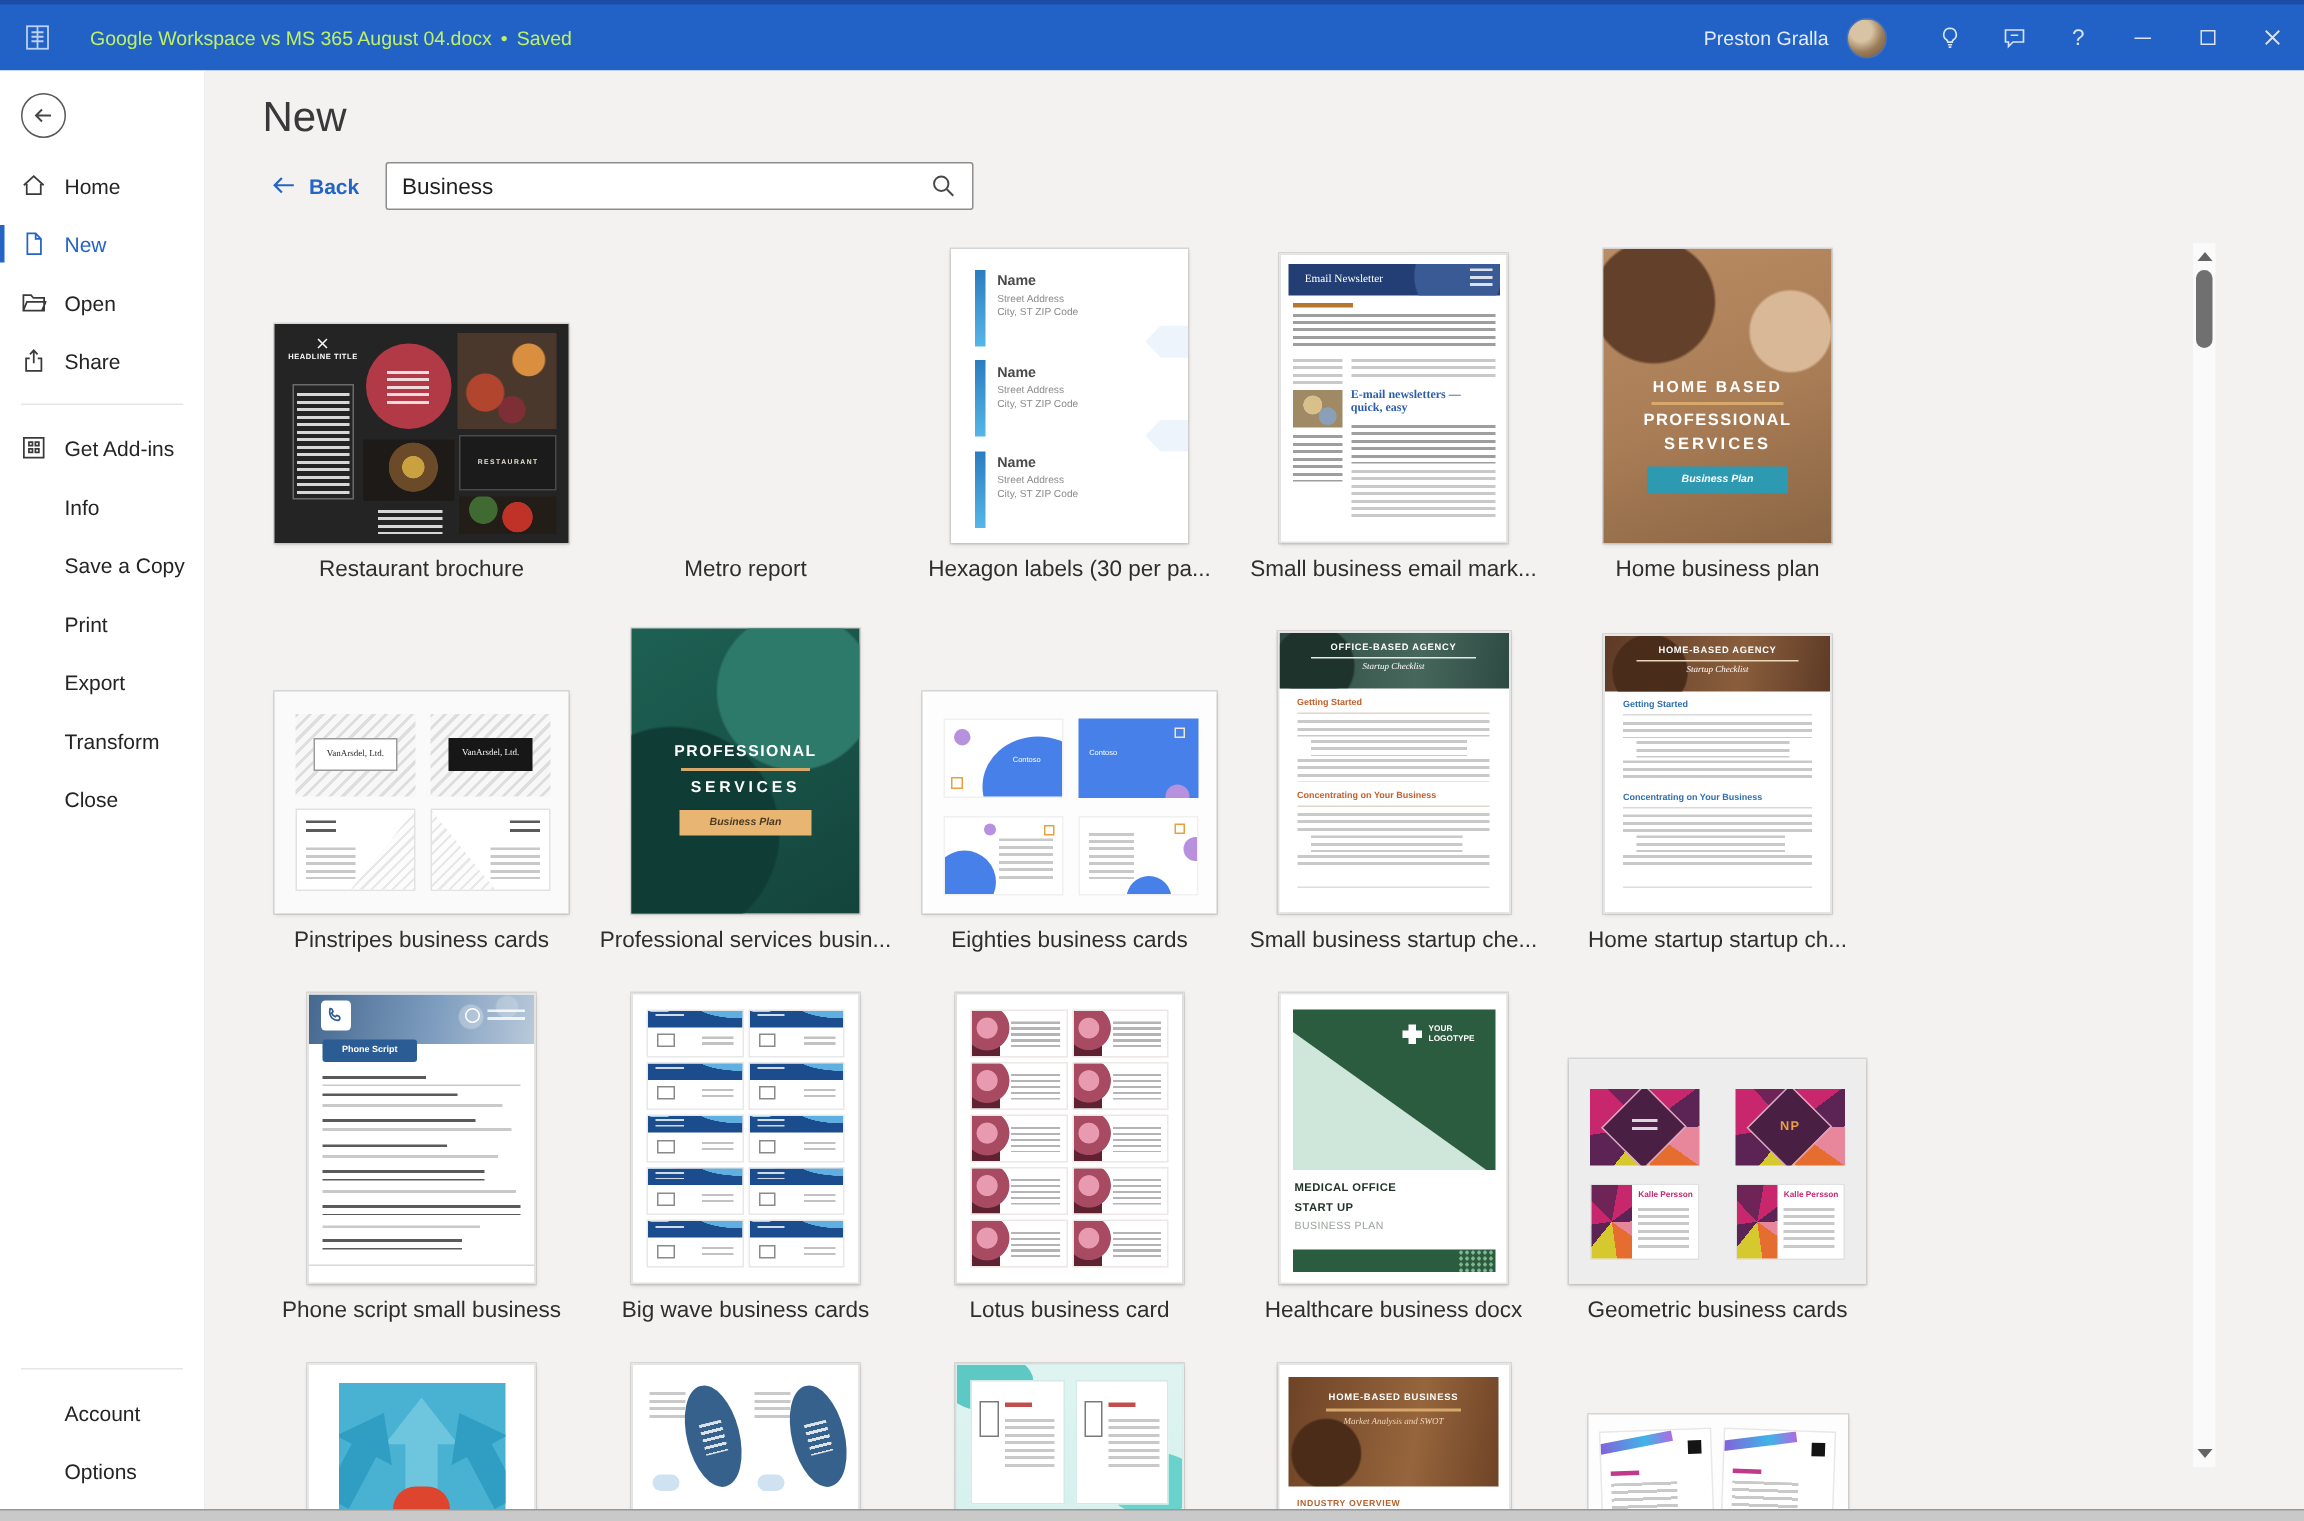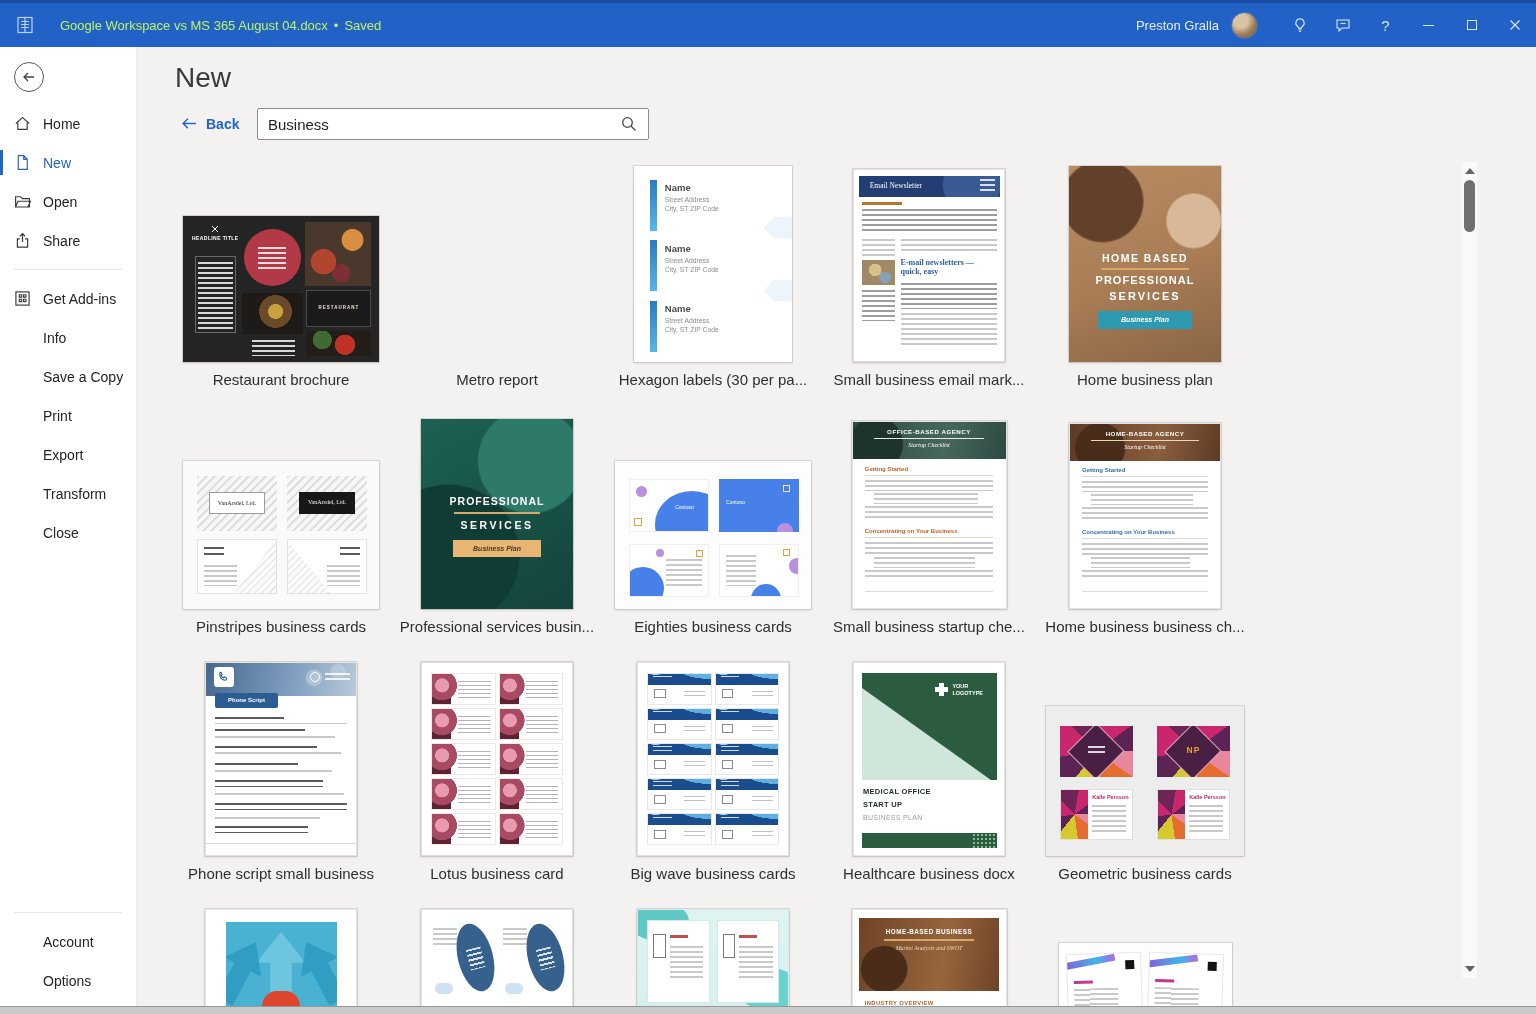--- a/index.html
+++ b/index.html
@@ -421,21 +421,21 @@
           <div class="abs bars-l" style="left:8%;top:31%;width:84%;height:6%"></div>
           <div class="abs bars-l" style="left:14%;top:38%;width:68%;height:6%"></div>
           <div class="abs bars-l" style="left:8%;top:45%;width:84%;height:8%"></div>
           <div class="abs" style="left:8%;top:57%;font-size:6px;font-weight:700;color:#2e6fb0">Concentrating on Your Business</div>
           <div class="abs" style="left:8%;top:62%;width:84%;height:1px;background:#d8d8d8"></div>
           <div class="abs bars-l" style="left:8%;top:64.5%;width:84%;height:7%"></div>
           <div class="abs bars-l" style="left:14%;top:72.5%;width:66%;height:6%"></div>
           <div class="abs bars-l" style="left:8%;top:79.5%;width:84%;height:5%"></div>
           <div class="abs" style="left:8%;top:91%;width:84%;height:1px;background:#dcdcdc"></div>
         </div>
-        <div class="tlabel">Home business business ch...</div>
+        <div class="tlabel">Home startup startup ch...</div>
       </div>
 
       <div class="cell">
         <div class="thumb t11" style="border:1px solid #e3e3e3">
           <div class="abs" style="left:0;top:0;width:100%;height:17%;background:radial-gradient(circle at 72% 45%,rgba(255,255,255,.28) 0 7%,rgba(0,0,0,0) 8%),radial-gradient(circle at 88% 25%,rgba(255,255,255,.2) 0 5%,rgba(0,0,0,0) 6%),linear-gradient(100deg,#46688f,#7d9cbe 55%,#b9c9da)">
             <div class="abs" style="left:5%;top:12%;width:20px;height:20px;background:#fff;border-radius:3px;display:flex;align-items:center;justify-content:center;color:#2d5a92">
               <svg style="width:11px;height:11px" viewBox="0 0 16 16" fill="none" stroke="currentColor" stroke-width="1.6">
                   <path d="M3 2c1 0 2 .5 2.3 1.5L5.8 5 4.4 6.4c.7 1.6 2 2.9 3.6 3.6L9.4 8.6l1.5.5c1 .3 1.5 1.3 1.5 2.3 0 1-1 2-2 2C6 13.4 2.6 10 2.6 5.6c0-2 .4-3.6.4-3.6z"></path>
                 </svg>
             </div>
@@ -455,56 +455,56 @@
           <div class="abs bars-l" style="left:6%;top:67.5%;width:86%;height:4px"></div>
           <div class="abs bars-d" style="left:6%;top:73%;width:88%;height:7px"></div>
           <div class="abs bars-l" style="left:6%;top:80%;width:70%;height:4px"></div>
           <div class="abs bars-d" style="left:6%;top:85%;width:62%;height:7px"></div>
           <div class="abs" style="left:0;top:94%;width:100%;height:1px;background:#d8d8d8"></div>
         </div>
         <div class="tlabel">Phone script small business</div>
       </div>
 
       <div class="cell">
+        <div class="thumb t13" style="border:1px solid #e3e3e3">
+          <div class="card-grid" style="grid-template-rows:repeat(5,1fr)">
+            <div class="wave-card"></div>
+              <div class="wave-card"></div>
+            <div class="wave-card"></div>
+              <div class="wave-card"></div>
+            <div class="wave-card"></div>
+              <div class="wave-card"></div>
+            <div class="wave-card"></div>
+              <div class="wave-card"></div>
+            <div class="wave-card"></div>
+              <div class="wave-card"></div>
+          </div>
+        </div>
+        <div class="tlabel">Big wave business cards</div>
+      </div>
+
+      <div class="cell">
         <div class="thumb t12" style="border:1px solid #ddd">
           <div class="card-grid" style="grid-template-rows:repeat(5,1fr)">
             <div class="lotus-card"></div>
               <div class="lotus-card"></div>
             <div class="lotus-card"></div>
               <div class="lotus-card"></div>
             <div class="lotus-card"></div>
               <div class="lotus-card"></div>
             <div class="lotus-card"></div>
               <div class="lotus-card"></div>
             <div class="lotus-card"></div>
               <div class="lotus-card"></div>
           </div>
         </div>
         <div class="tlabel">Lotus business card</div>
       </div>
 
       <div class="cell">
-        <div class="thumb t13" style="border:1px solid #e3e3e3">
-          <div class="card-grid" style="grid-template-rows:repeat(5,1fr)">
-            <div class="wave-card"></div>
-              <div class="wave-card"></div>
-            <div class="wave-card"></div>
-              <div class="wave-card"></div>
-            <div class="wave-card"></div>
-              <div class="wave-card"></div>
-            <div class="wave-card"></div>
-              <div class="wave-card"></div>
-            <div class="wave-card"></div>
-              <div class="wave-card"></div>
-          </div>
-        </div>
-        <div class="tlabel">Big wave business cards</div>
-      </div>
-
-      <div class="cell">
         <div class="thumb t14" style="border:1px solid #e8e8e8">
           <div class="abs" style="left:5%;top:5%;width:90%;height:56%;background:#2c5c40;overflow:hidden">
             <div class="abs" style="inset:0;background:#cfe6da;clip-path:polygon(0 14%,96% 100%,0 100%)"></div>
             <div class="abs" style="right:6%;top:10%;display:flex;gap:4px;align-items:flex-start">
               <div style="width:13px;height:13px;background:linear-gradient(#fff,#fff) 50% 0/5px 100% no-repeat,linear-gradient(#fff,#fff) 0 50%/100% 5px no-repeat"></div>
               <div style="width:36px;font-size:5.5px;font-weight:700;color:#fff;line-height:1.25">YOUR LOGOTYPE</div>
             </div>
           </div>
           <div class="abs" style="left:6%;top:64.5%;font-size:7.5px;font-weight:700;color:#223329;letter-spacing:.3px">MEDICAL OFFICE</div>
           <div class="abs" style="left:6%;top:71.5%;font-size:7.5px;font-weight:700;color:#223329;letter-spacing:.3px">START UP</div>

